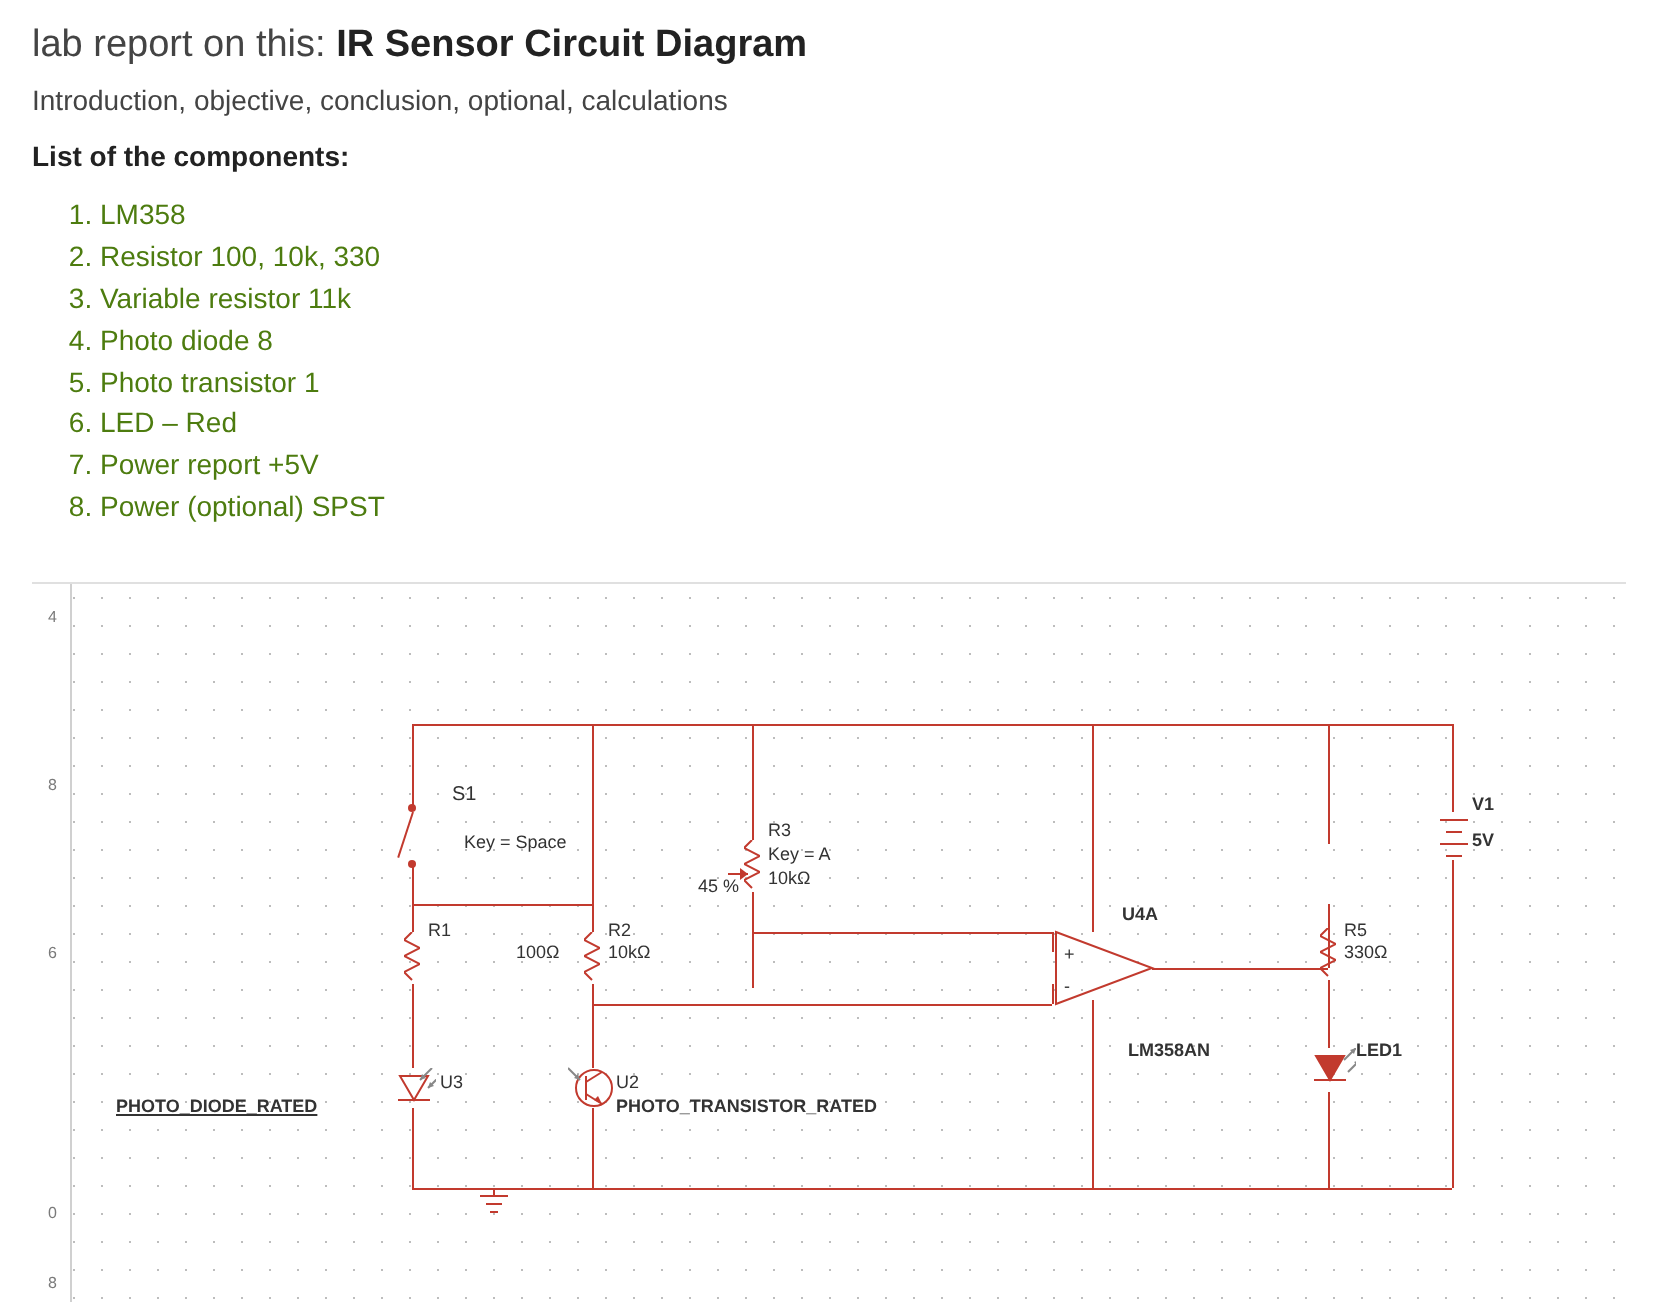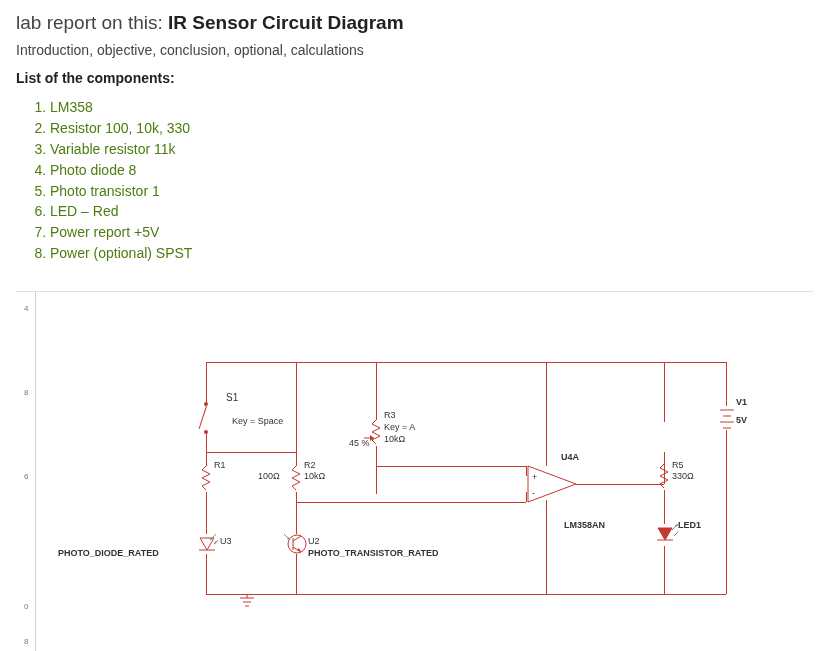--- a/index.html
+++ b/index.html
@@ -160,21 +160,21 @@
     <svg width="22" height="22">
       <polygon points="4,4 18,4 11,16" stroke="#c23a2e" fill="none"></polygon>
       <line x1="3" y1="16" x2="19" y2="16" stroke="#c23a2e"></line>
       <line x1="20" y1="0" x2="14" y2="6" stroke="#888"></line>
         <polygon points="14,6 17,5 15,3" fill="#888"></polygon>
       <line x1="24" y1="4" x2="18" y2="10" stroke="#888"></line>
         <polygon points="18,10 21,9 19,7" fill="#888"></polygon>
     </svg>
   </div>
   <div class="dlabel small" style="left:204px; top:244px;">U3</div>
-  <div class="dlabel small" style="left:42px; top:256px; font-weight:600;">PHOTO_DIODE_RATED</div>
+  <div class="dlabel small" style="left:42px; top:256px; font-weight:600;text-decoration:underline;">PHOTO_DIODE_RATED</div>
   <div class="wire v" style="left:190px; top:262px; height:40px;"></div>
 
   <div class="wire h" style="left:190px; top:302px; width:520px;"></div>
 
   <div class="wire v" style="left:280px; top:160px; height:14px;"></div>
   <div class="resistor-shape" style="left:276px; top:174px;">
     <svg width="8" height="26">
         <polyline points="4,0 0,4 8,8 0,12 8,16 0,20 4,24" stroke="#c23a2e" fill="none" stroke-width="1"></polyline>
       </svg>
   </div>

